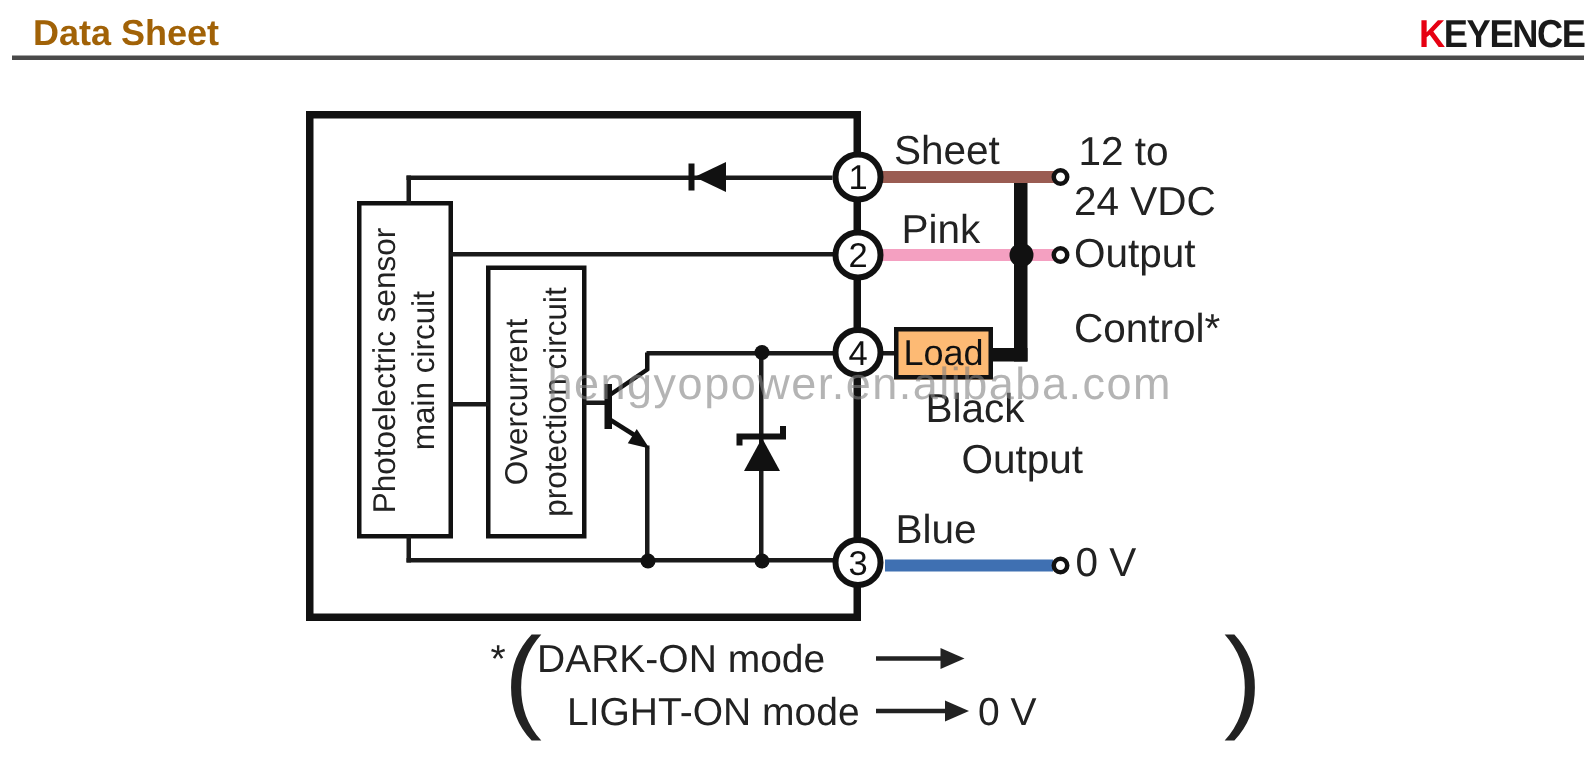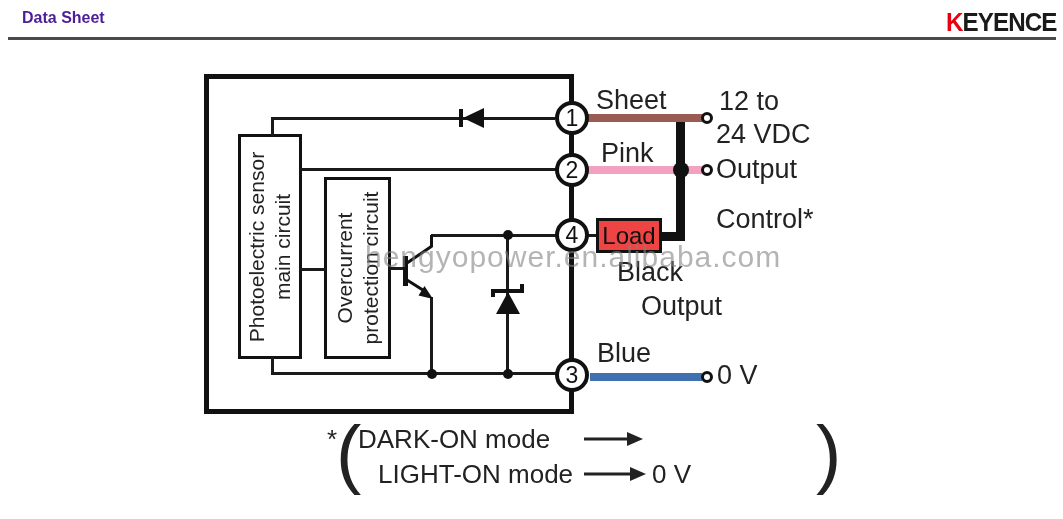--- a/index.html
+++ b/index.html
@@ -2,21 +2,21 @@
 <html><head>
 <meta charset="utf-8">
 <style>
   * { margin:0; padding:0; box-sizing:border-box; }
   html,body { background:#fff; }
   body { font-family:"Liberation Sans", sans-serif; }
   #canvas { position:relative; width:1063px; height:519px; background:#ffffff; overflow:hidden; }
   .abs { position:absolute; }
 
   
-  .title { left:22px; top:9px; font-size:16px; font-weight:bold; color:#4c1d95; }
+  .title { left:22px; top:9px; font-size:24px; font-weight:bold; color:#a16207; }
   .rule { left:8px; top:37px; width:1048px; height:3px; background:#4a4a4a; }
   .logo { left:946px; top:7px; font-size:26px; font-weight:800; letter-spacing:-1px; color:#1a1a1a; transform:scaleX(0.93); transform-origin:left; }
   .logo .k { color:#e60012; }
 
   
   .outer-box { left:204px; top:74px; width:370px; height:340px; border:5px solid #111; background:#fff; }
 
   
   .vblock { border:3px solid #111; background:#fff; }
   .pe-box { left:238px; top:134px; width:64px; height:225px; }
@@ -36,21 +36,21 @@
 
   
   .dot { background:#111; border-radius:50%; z-index:4; }
 
   
   .brown { background:#9a5c52; z-index:3; }
   .pink  { background:#f4a0c1; z-index:3; }
   .blue  { background:#3f70b2; z-index:3; }
   .blackw{ background:#111; z-index:2; }
 
-  .load-box { left:596px; top:218px; width:66px; height:35px; border:3px solid #111; background:#ef4444; text-align:center; font-size:24px; line-height:29px; color:#111; z-index:5; }
+  .load-box { left:596px; top:218px; width:66px; height:35px; border:3px solid #111; background:#fdba74; text-align:center; font-size:24px; line-height:29px; color:#111; z-index:5; }
 
   .lbl { font-size:27px; color:#222; white-space:nowrap; z-index:8; }
 
   .watermark { left:365px; top:240px; font-size:30px; color:rgba(130,130,130,0.6); letter-spacing:1px; z-index:20; white-space:nowrap;text-align:center; }
 
   
   .fn { font-size:26px; color:#222; white-space:nowrap; }
   .paren { font-size:76px; font-weight:400; color:#222; line-height:72px; }
 
   svg.overlay { position:absolute; left:0; top:0; z-index:5; pointer-events:none; }

